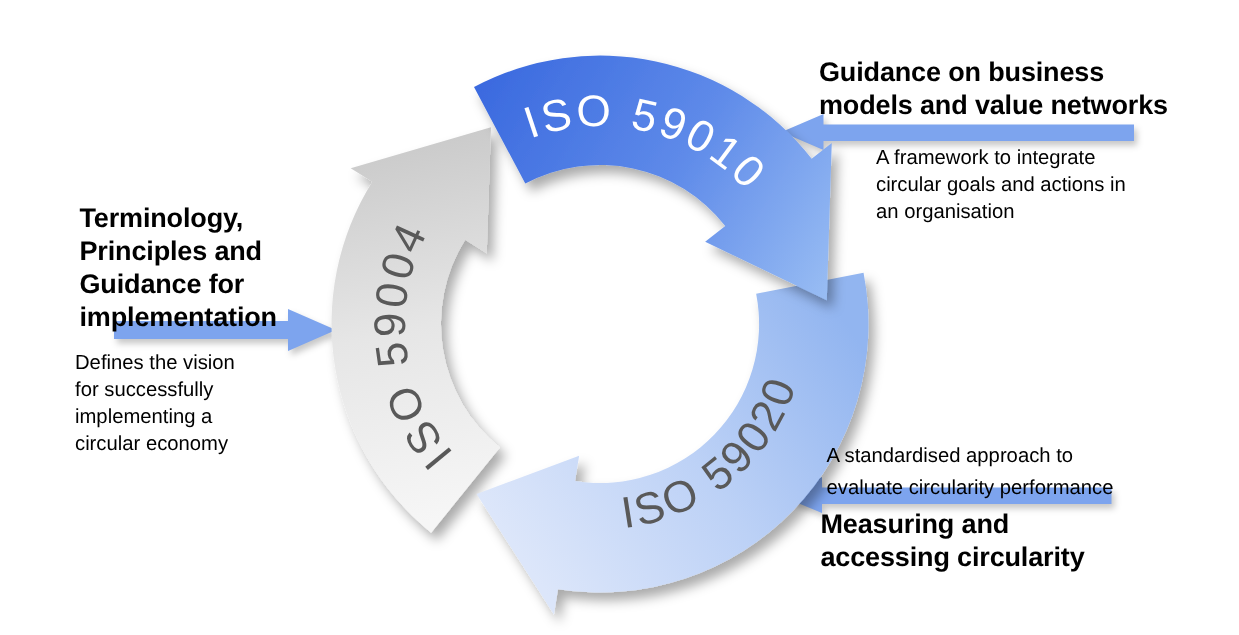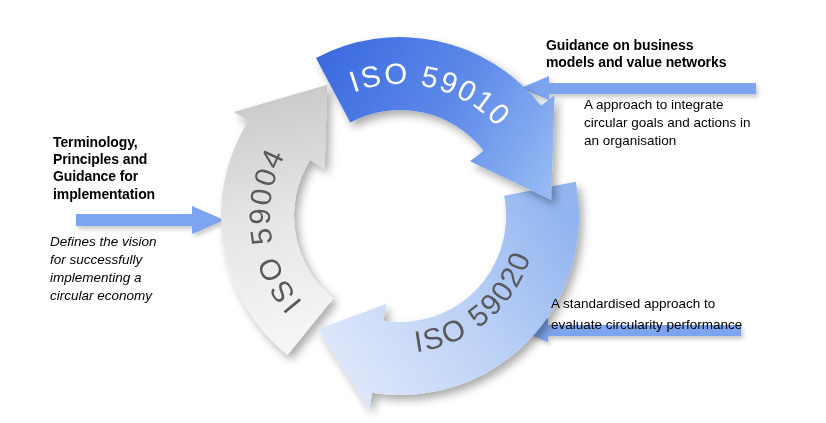--- a/index.html
+++ b/index.html
@@ -8,21 +8,21 @@
     width: 826px;
     height: 423px;
     background: #ffffff;
     overflow: hidden;
     font-family: "Liberation Sans", sans-serif;
   }
   .abs { position: absolute; }
   .connector { filter: drop-shadow(2px 3px 2px rgba(0,0,0,0.22)); }
   .callout-heading {
     font-weight: bold;
-    font-size: 14px;
+    font-size: 18px;
     line-height: 1.23;
     white-space: pre-line;
     letter-spacing: -0.1px;
   }
   .callout-desc {
     font-size: 13.5px;
     line-height: 1.33;
     white-space: pre-line;
   }
   .align-right { text-align: left; }
@@ -93,27 +93,29 @@
     </text>
     <text class="arc-label-text" text-anchor="middle" fill="#595959">
       <textPath href="#textArcLight" xlink:href="#textArcLight" startOffset="50%">ISO 59020</textPath>
     </text>
   </svg>
 
   <div class="abs callout-heading align-right" style="left:53px; top:134px; width:145px;">Terminology,
 Principles and
 Guidance for
 implementation</div>
-  <div class="abs callout-desc align-right" style="left:50px; top:233px; width:140px;font-style:italic;">Defines the vision
+  <div class="abs callout-desc align-right" style="left:50px; top:233px; width:140px;">Defines the vision
 for successfully
 implementing a
 circular economy</div>
 
   <div class="abs callout-heading" style="left:546px; top:37px; width:240px;">Guidance on business
 models and value networks</div>
-  <div class="abs callout-desc" style="left:584px; top:96px; width:210px;">A approach to integrate
+  <div class="abs callout-desc" style="left:584px; top:96px; width:210px;">A framework to integrate
 circular goals and actions in
 an organisation</div>
 
   <div class="abs callout-desc wide-lines" style="left:551px; top:294px; width:230px;">A standardised approach to
 evaluate circularity performance</div>
+  <div class="abs callout-heading" style="left:547px; top:338px; width:230px;">Measuring and
+accessing circularity</div>
 
 </div>
 
 </body></html>

